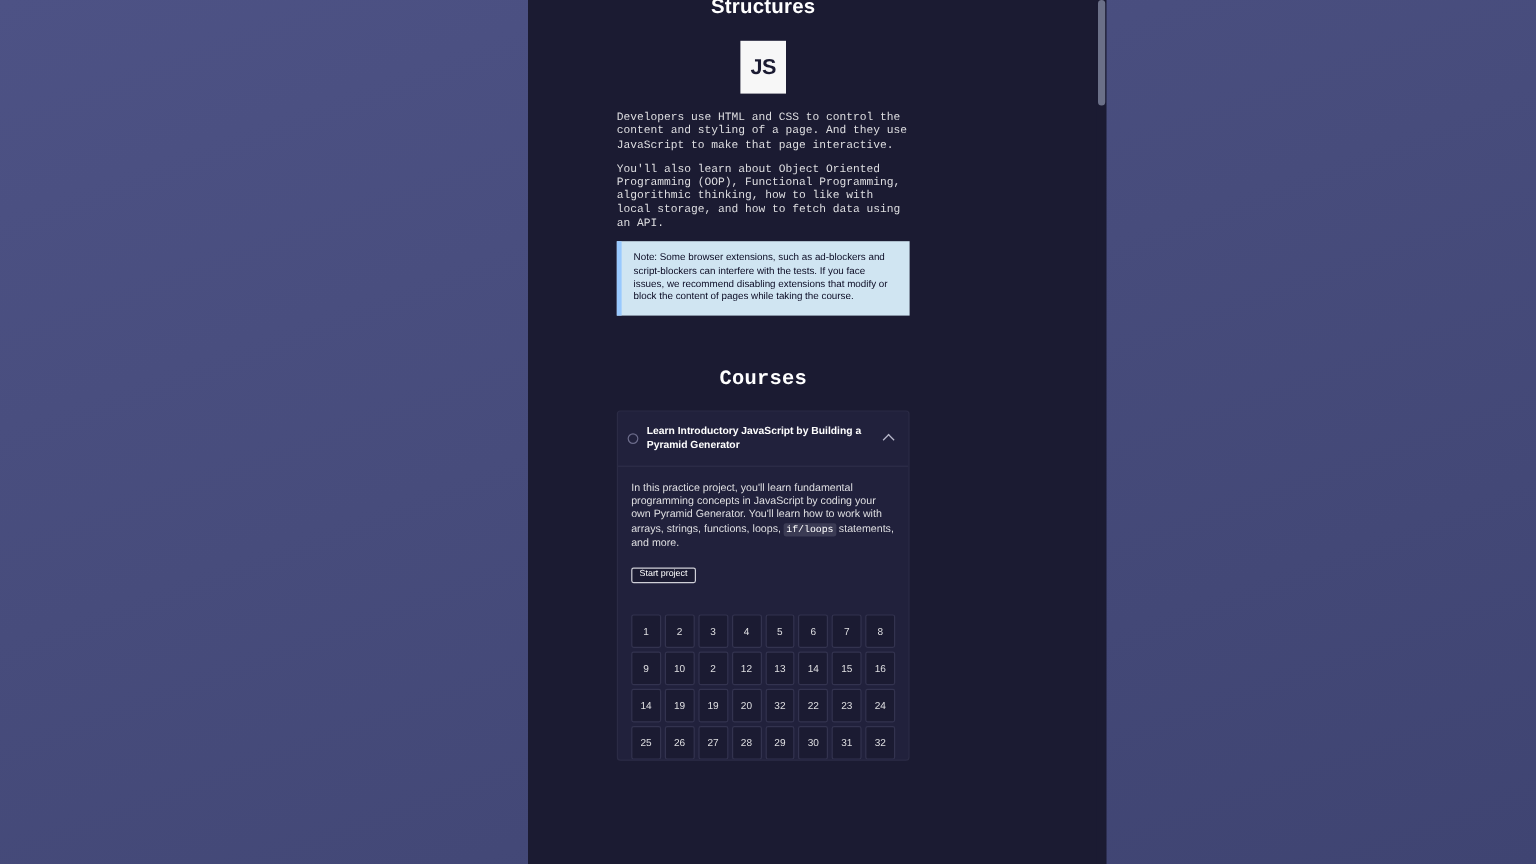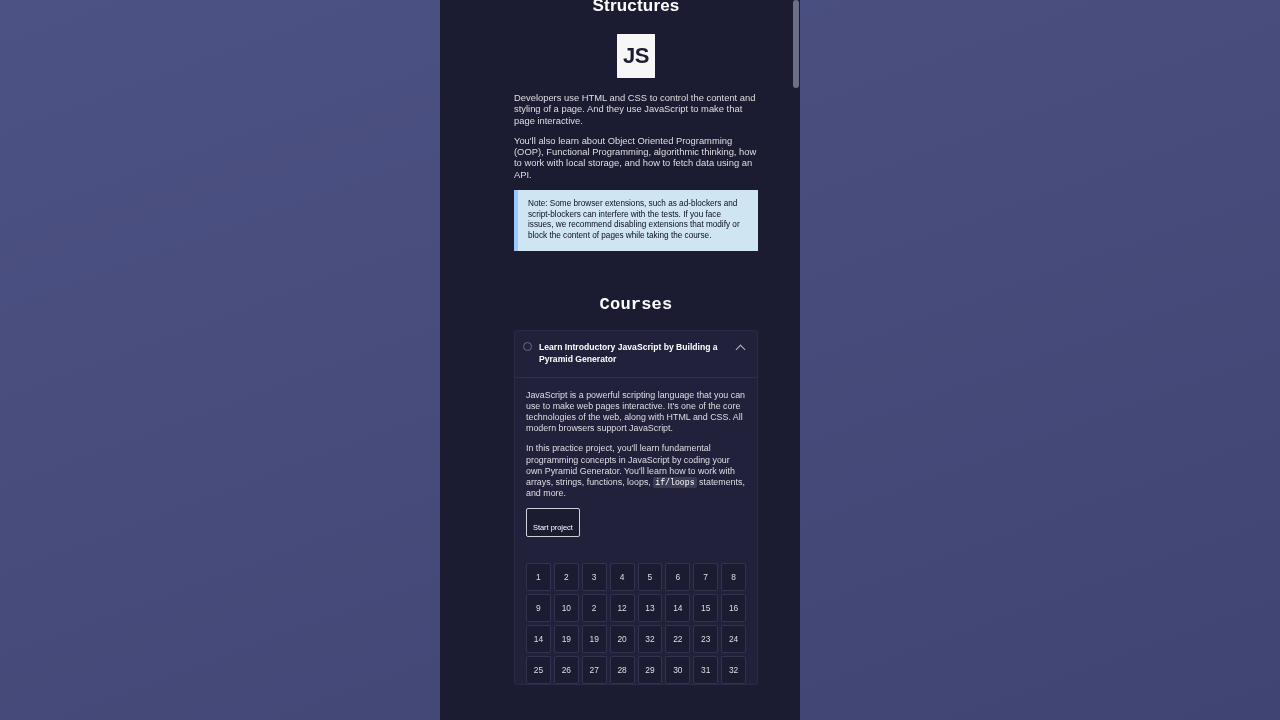--- a/index.html
+++ b/index.html
@@ -21,21 +21,21 @@
     position: absolute;
     inset: 0;
     background: linear-gradient(160deg, #4d5285 0%, #474c7c 45%, #3f4472 100%);
   }
 
   
   #page-viewport {
     position: absolute;
     left: 440px;
     top: 0;
-    width: 360px;
+    width: 482px;
     height: 720px;
     background: #1b1b32;
     overflow: hidden;
   }
 
   #page-scroll-area {
     position: absolute;
     left: 0;
     top: 0;
     width: 392px;
@@ -83,29 +83,30 @@
     margin-top: 16px;
   }
   #js-logo {
     width: 38px;
     height: 44px;
     background: #f7f7f7;
     display: flex;
     align-items: center;
     justify-content: center;
     color: #1b1b32;
-    font-size: 22px;
+    font-size: 18px;
     font-weight: 700;
     letter-spacing: -.5px;
   }
 
   
   #intro-copy {
     width: 244px;
     margin: 14px auto 0 auto;
+    font-family: Liberation Mono, monospace;
   }
   #intro-copy p {
     color: #dfdfe2;
     font-size: 9.4px;
     line-height: 11.3px;
     margin-bottom: 9px;
   }
 
   
   #note-callout {
@@ -129,21 +130,21 @@
     width: 244px;
     margin: 16px auto 0 auto;
     background: #21213c;
     border: 1px solid #2b2b45;
     border-radius: 3px;
     overflow: hidden;
   }
 
   #course-header {
     display: flex;
-    align-items: flex-start;
+    align-items: center;
     padding: 11px 10px 11px 8px;
     gap: 7px;
     border-bottom: 1px solid #2f2f4a;
   }
 
   #course-progress-icon {
     flex: 0 0 auto;
     width: 9px;
     height: 9px;
     border: 1.2px solid #6b6b8a;
@@ -194,21 +195,21 @@
     border-radius: 2px;
   }
 
   #start-project-button {
     display: inline-block;
     background: #1b1b32;
     color: #ffffff;
     border: 1px solid #d0d0d8;
     border-radius: 2px;
     font-size: 7.4px;
-    padding: 15px 6px 4px 6px;
+    padding: 0 6px 4px 6px;
     cursor: pointer;
     font-family: "Liberation Sans", sans-serif;
     line-height: 1;
   }
 
   
   #step-grid {
     display: grid;
     grid-template-columns: repeat(8, 1fr);
     gap: 3px;
@@ -237,39 +238,38 @@
   <div id="page-scroll-area">
 
     <h2 class="section-heading" id="structures-heading">Structures</h2>
 
     <div id="js-logo-wrap">
       <div id="js-logo">JS</div>
     </div>
 
     <div id="intro-copy">
       <p>Developers use HTML and CSS to control the content and styling of a page. And they use JavaScript to make that page interactive.</p>
-      <p>You'll also learn about Object Oriented Programming (OOP), Functional Programming, algorithmic thinking, how to work with local storage, and how to fetch data using an API.</p>
+      <p>You'll also learn about Object Oriented Programming (OOP), Functional Programming, algorithmic thinking, how to like with local storage, and how to fetch data using an API.</p>
     </div>
 
     <div id="note-callout">
       <span>Note: Some browser extensions, such as ad-blockers and script-blockers can interfere with the tests. If you face issues, we recommend disabling extensions that modify or block the content of pages while taking the course.</span>
     </div>
 
     <h2 class="section-heading" id="courses-heading">Courses</h2>
 
     <div id="course-card">
 
       <div id="course-header">
         <span id="course-progress-icon"></span>
         <span id="course-title">Learn Introductory JavaScript by Building a Pyramid Generator</span>
         <span id="course-chevron"></span>
       </div>
 
       <div id="course-body">
-        <p>JavaScript is a powerful scripting language that you can use to make web pages interactive. It's one of the core technologies of the web, along with HTML and CSS. All modern browsers support JavaScript.</p>
         <p><span>In this practice project, you'll learn fundamental programming concepts in JavaScript by coding your own Pyramid Generator. You'll learn how to work with arrays, strings, functions, loops, </span><code class="inline-code">if/loops</code><span> statements, and more.</span></p>
 
         <button id="start-project-button">Start project</button>
       </div>
 
       <div id="step-grid">
           <div class="step-cell">1</div>
           <div class="step-cell">2</div>
           <div class="step-cell">3</div>
           <div class="step-cell">4</div>

